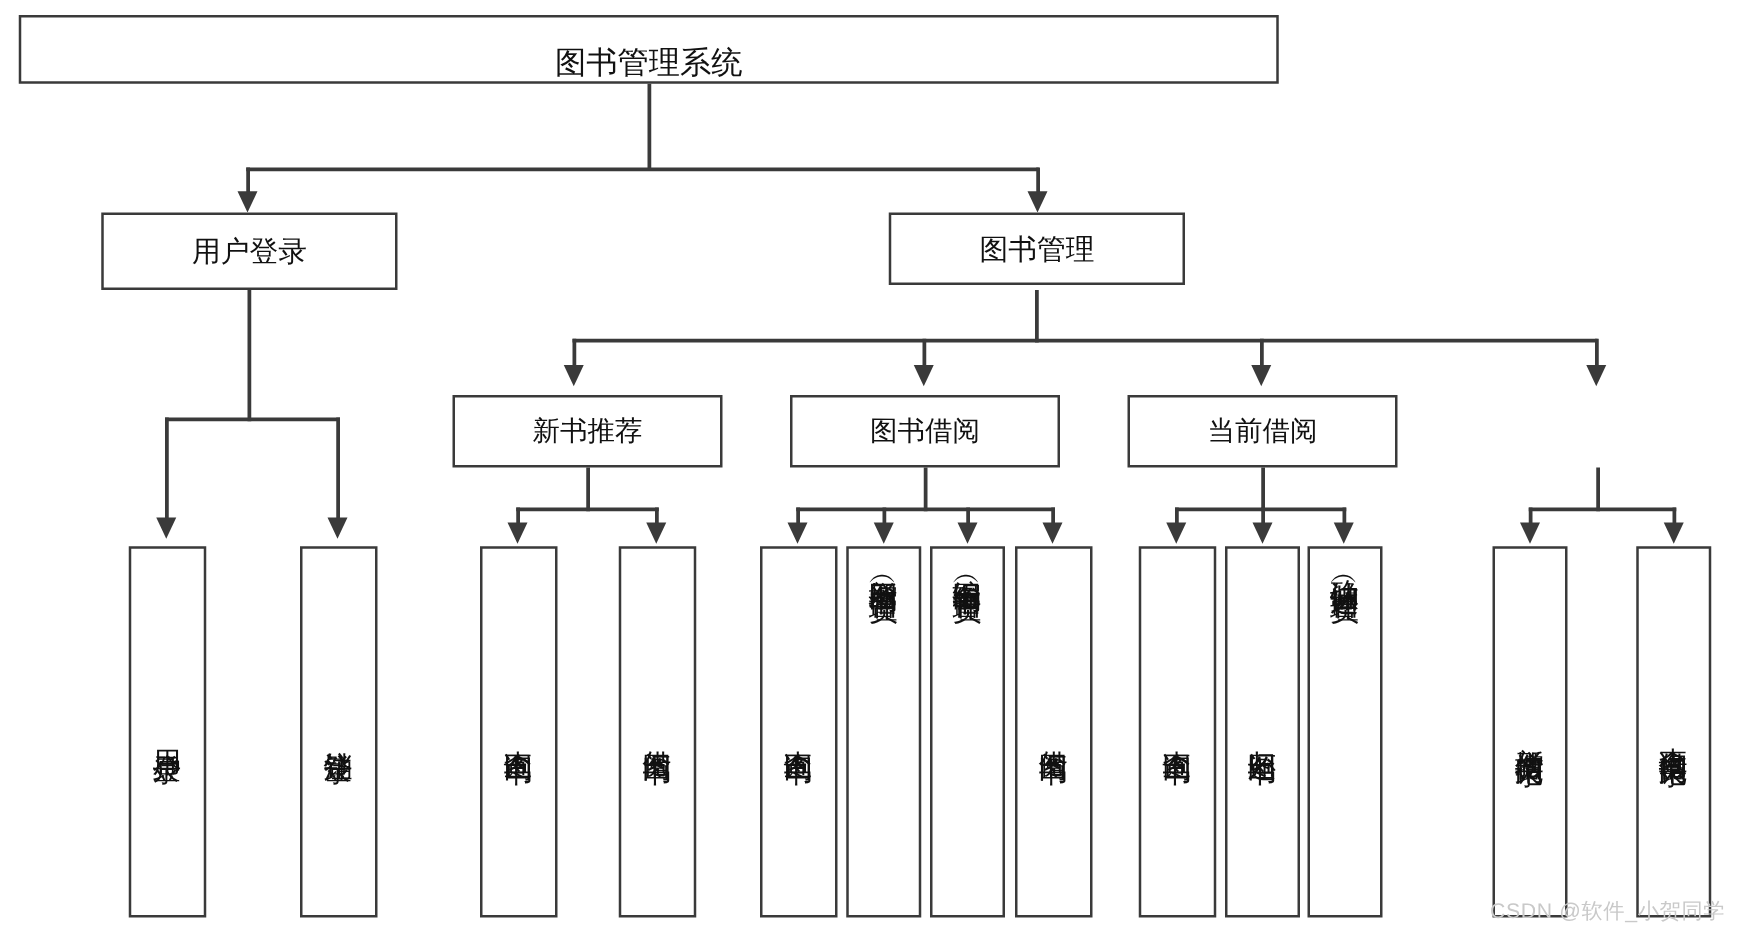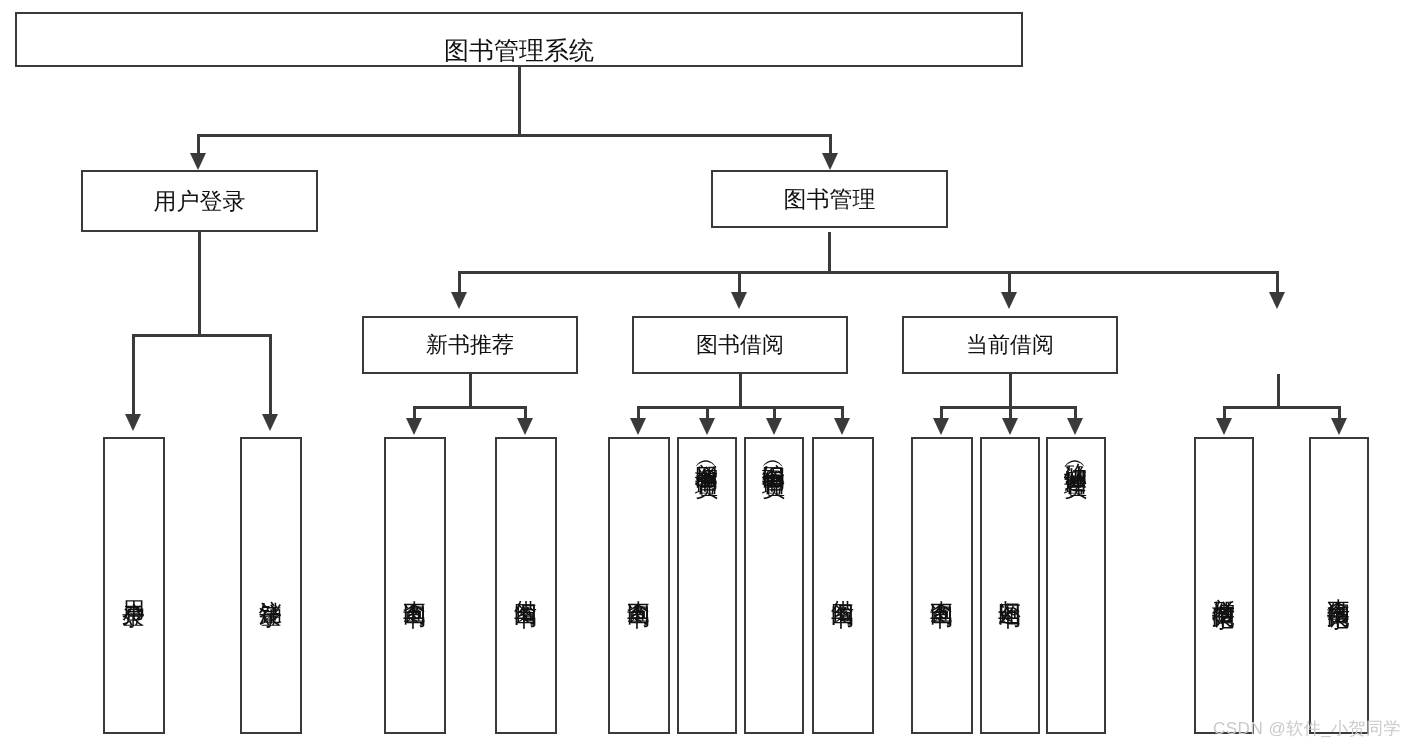--- a/index.html
+++ b/index.html
@@ -199,15 +199,15 @@
     <span class="label">确认归还（管理员）</span>
   </div>
 
   <div class="node leaf centered" style="left:1194px; top:437px; width:60px; height:297px;">
     <span class="label">新增借阅记录</span>
   </div>
   <div class="node leaf centered" style="left:1309px; top:437px; width:60px; height:297px;">
     <span class="label">查询借阅记录</span>
   </div>
 
-  <div id="watermark" style="left:1192px; top:717px;margin-left:21px;">CSDN @软件_小贺同学</div>
+  <div id="watermark" style="left:1192px; top:717px;">CSDN @软件_小贺同学</div>
 
 </div>
 
 </body></html>

